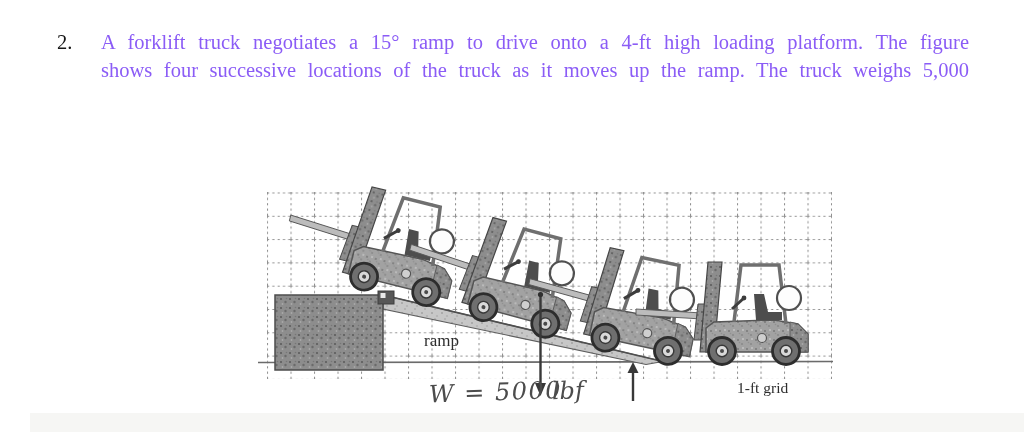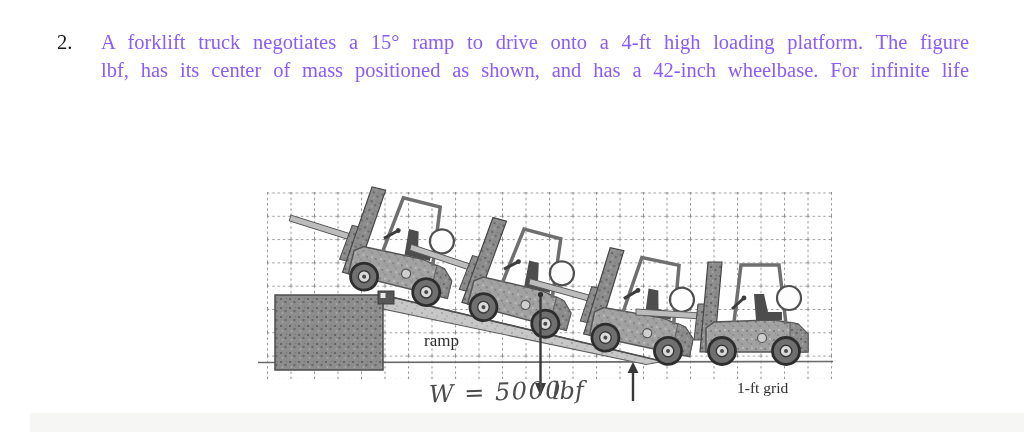--- a/index.html
+++ b/index.html
@@ -27,21 +27,21 @@
   }
 </style>
 </head>
 <body>
 
 <div class="stage">
 
   <span class="pnum">2.</span>
   <div class="ptext" id="problem-lines">
       <div class="pline just"><span>A forklift truck negotiates a 15° ramp to drive onto a 4-ft high loading platform. The figure</span></div>
-      <div class="pline just"><span>lbf, has its center of mass positioned as shown, and has a 42-inch wheelbase. For infinite life</span></div>
+      <div class="pline just"><span>shows four successive locations of the truck as it moves up the ramp. The truck weighs 5,000</span></div>
     </div>
 
   <svg class="figure" viewBox="0 0 1024 432" xmlns="http://www.w3.org/2000/svg" xmlns:xlink="http://www.w3.org/1999/xlink">
     <defs>
       <pattern id="grid" x="267" y="192.5" width="23.5" height="23.3" patternUnits="userSpaceOnUse">
         <path d="M0.5,0 V23.3 M0,0.5 H23.5" fill="none" stroke="#909090" stroke-width="1.1" stroke-dasharray="2.2 3.1"></path>
       </pattern>
       <pattern id="spkD" width="9" height="9" patternUnits="userSpaceOnUse">
         <rect width="9" height="9" fill="#8d8d8d"></rect>
         <circle cx="2" cy="2" r="1.1" fill="#5c5c5c"></circle>

